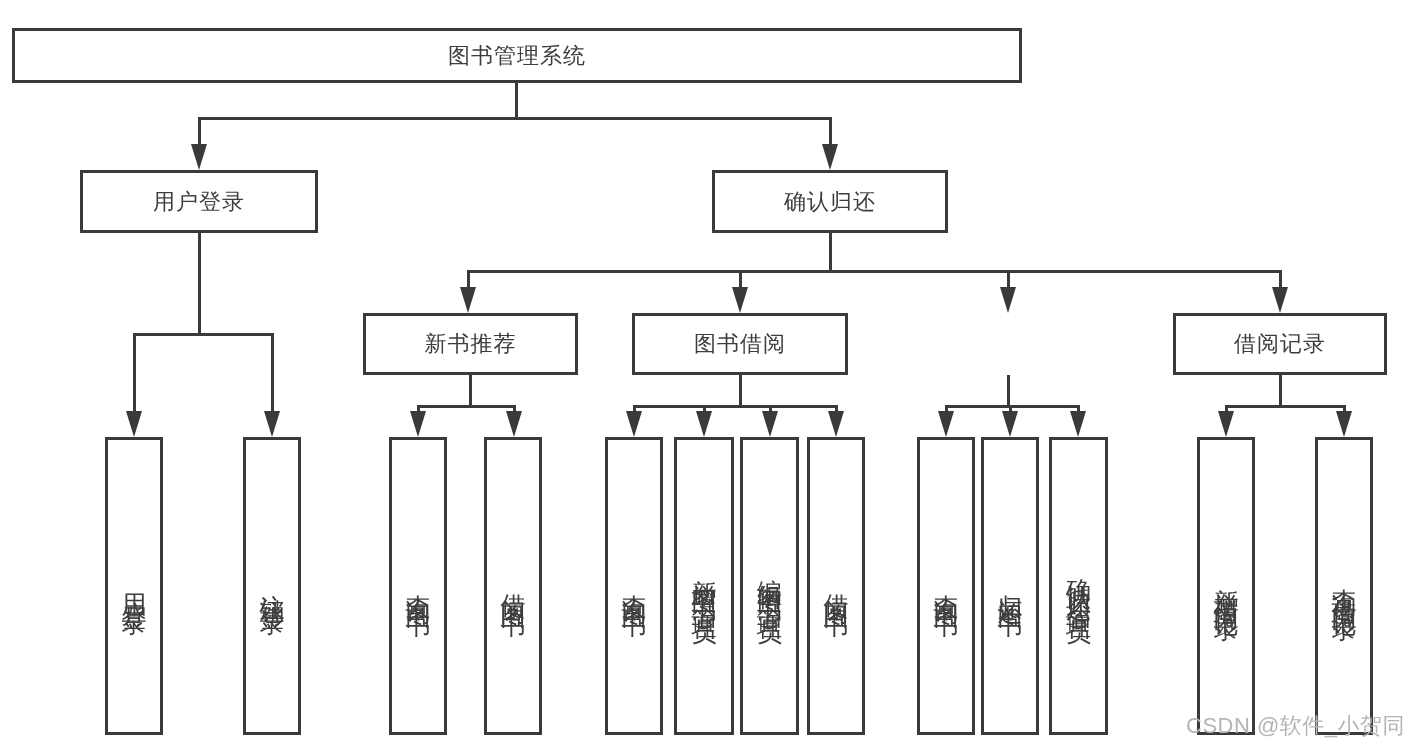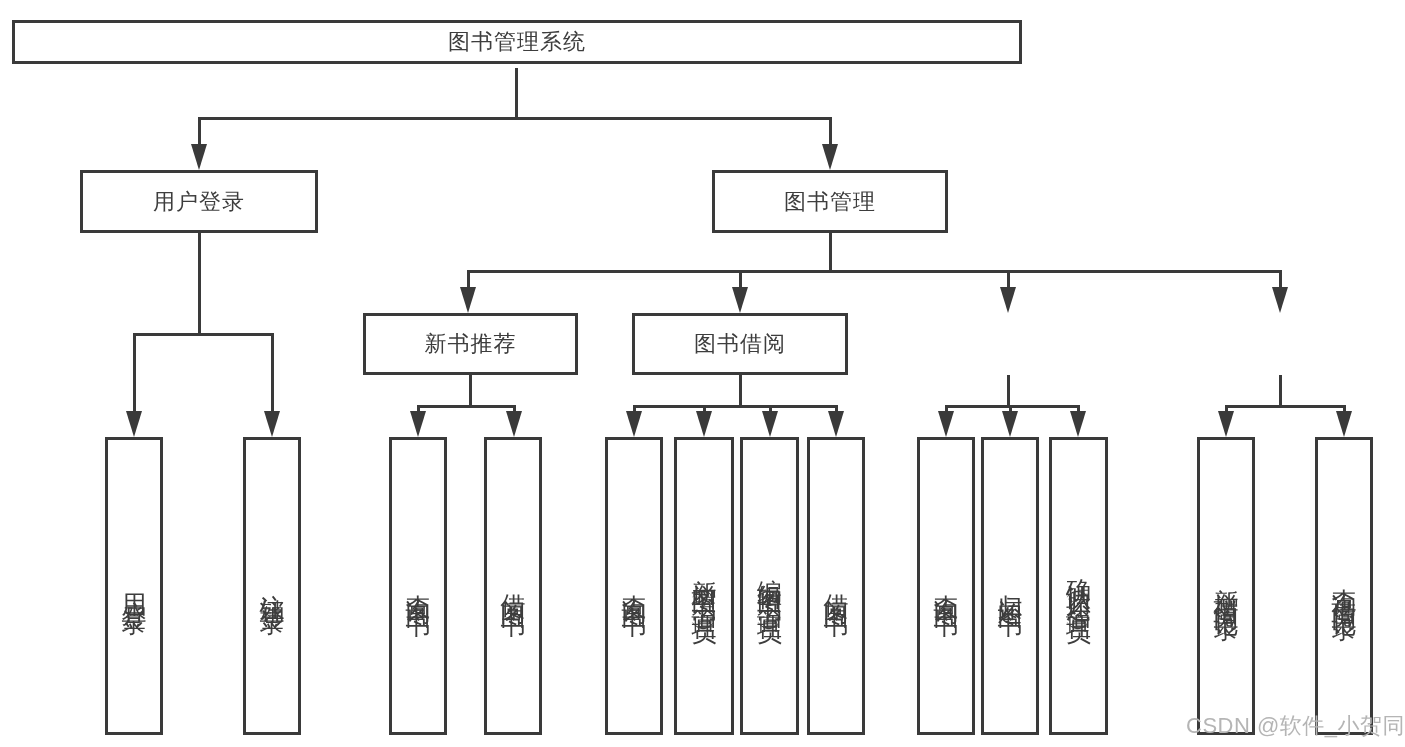--- a/index.html
+++ b/index.html
@@ -108,36 +108,39 @@
   <div class="vline" style="left:1077px;top:405px;height:10px;"></div>
   <div class="arw" style="left:1070px;top:411px;"></div>
 
   <div class="vline" style="left:1279px;top:375px;height:32px;"></div>
   <div class="hline" style="left:1225px;top:405px;width:120px;"></div>
   <div class="vline" style="left:1225px;top:405px;height:10px;"></div>
   <div class="arw" style="left:1218px;top:411px;"></div>
   <div class="vline" style="left:1343px;top:405px;height:10px;"></div>
   <div class="arw" style="left:1336px;top:411px;"></div>
 
-  <div class="box hb" style="left:12px;top:20px;width:1010px;height:44px;">
+  <div class="box hb" style="left:12px;top:28px;width:1010px;height:55px;">
     <span>图书管理系统</span>
   </div>
 
   <div class="box hb" style="left:80px;top:170px;width:238px;height:63px;">
     <span>用户登录</span>
   </div>
   <div class="box hb" style="left:712px;top:170px;width:236px;height:63px;">
-    <span>图书管理</span>
+    <span>确认归还</span>
   </div>
 
   <div class="box hb" style="left:363px;top:313px;width:215px;height:62px;">
     <span>新书推荐</span>
   </div>
   <div class="box hb" style="left:632px;top:313px;width:216px;height:62px;">
     <span>图书借阅</span>
+  </div>
+  <div class="box hb" style="left:1173px;top:313px;width:214px;height:62px;">
+    <span>借阅记录</span>
   </div>
 
   <div class="box vb" style="left:105px;top:437px;width:58px;height:298px;">
     <span>用户登录</span>
   </div>
   <div class="box vb" style="left:243px;top:437px;width:58px;height:298px;">
     <span>注销登录</span>
   </div>
 
   <div class="box vb" style="left:389px;top:437px;width:58px;height:298px;">

